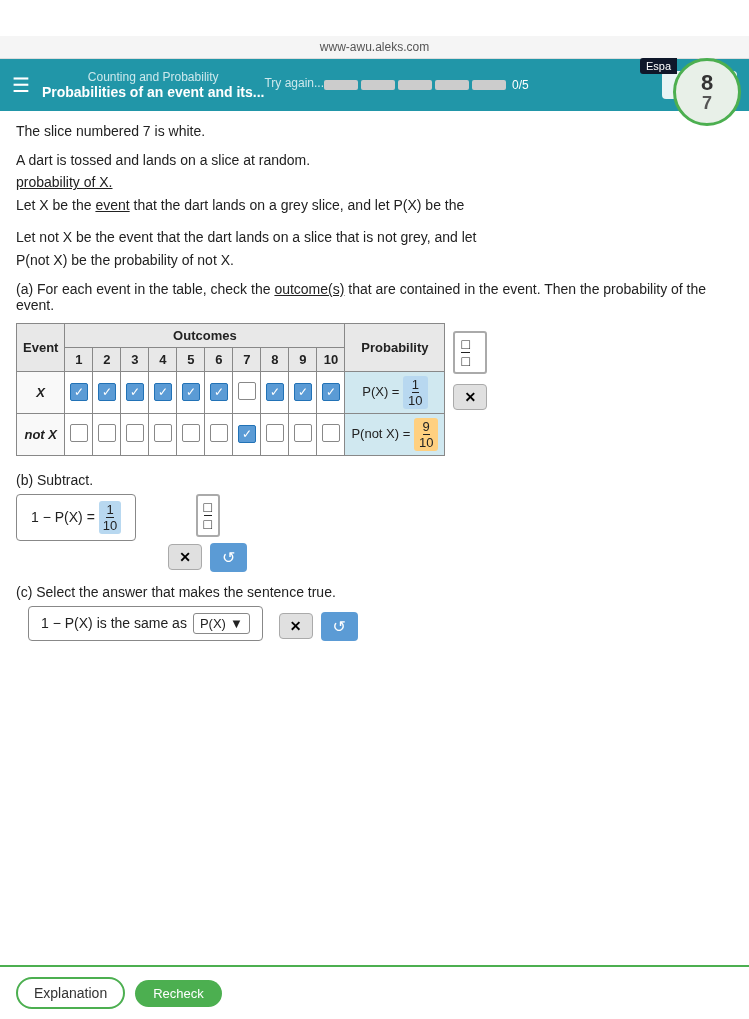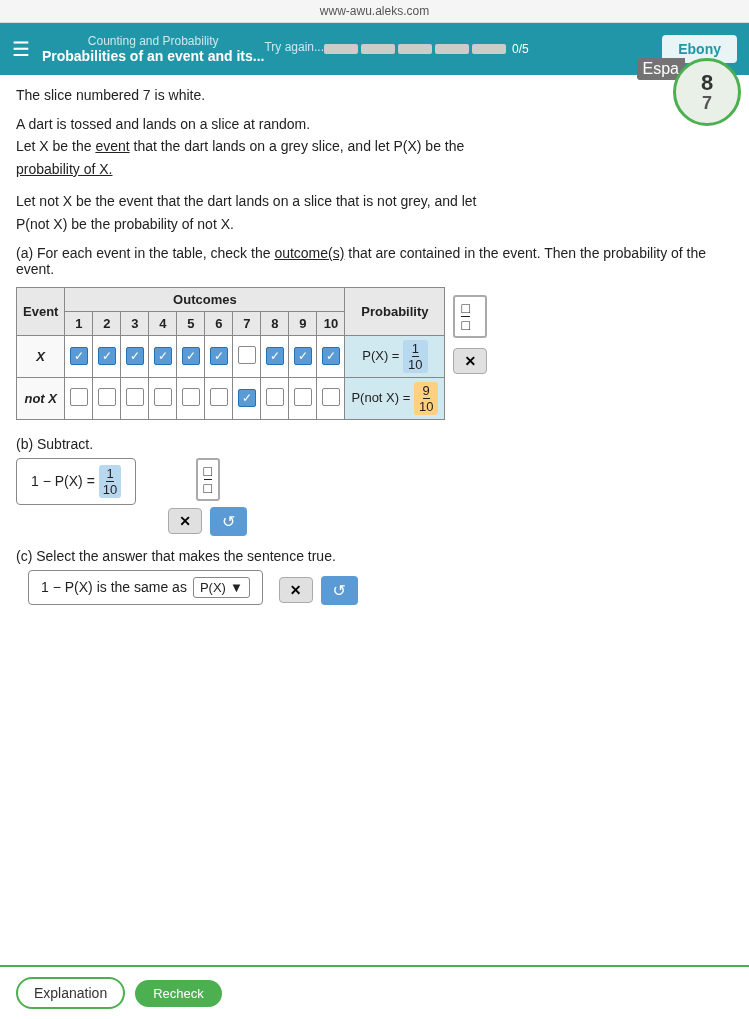--- a/index.html
+++ b/index.html
@@ -12,20 +12,21 @@
       overflow-x: hidden;
     }
     
     .url-bar {
       text-align: center;
       font-size: 12px;
       color: #555;
       padding: 4px 8px;
       background: #f5f5f5;
       border-bottom: 1px solid #ddd;
+      margin-top: 36px;
     }
     
     .header {
       background: #2196a8;
       display: flex;
       align-items: center;
       padding: 8px 12px;
       color: white;
       min-height: 52px;
     }
@@ -292,24 +293,24 @@
       border: none;
       border-radius: 20px;
       padding: 6px 18px;
       font-size: 13px;
       cursor: pointer;
     }
     
     .espa-badge {
       position: absolute;
       top: 58px;
-      right: 64px;
-      background: #737373;
-      color: white;
-      font-size: 16px;
+      right: 72px;
+      background: #0f172a;
+      color: white;
+      font-size: 11px;
       padding: 2px 6px;
       border-radius: 3px 0 0 3px;
     }
   </style>
 </head>
 <body>
 
 <div class="url-bar">
   <span>www-awu.aleks.com</span>
 </div>
@@ -355,24 +356,24 @@
 
   <div class="intro-text">
     <span>The slice numbered 7 is white.</span>
   </div>
 
   <div class="problem-text">
     <div>
       <span>A dart is tossed and lands on a slice at random.</span>
     </div>
     <div>
+      <span class="underline">probability of X.</span>
+    </div>
+    <div>
       <span>Let X be the </span><span class="underline">event</span><span> that the dart lands on a grey slice, and let P(X) be the</span>
-    </div>
-    <div>
-      <span class="underline">probability of X.</span>
     </div>
   </div>
 
   <div class="problem-text">
     <div><span>Let not X be the event that the dart lands on a slice that is not grey, and let</span></div>
     <div><span>P(not X) be the probability of not X.</span></div>
   </div>
 
   <div class="part-label">
     <span>(a) For each event in the table, check the</span>

